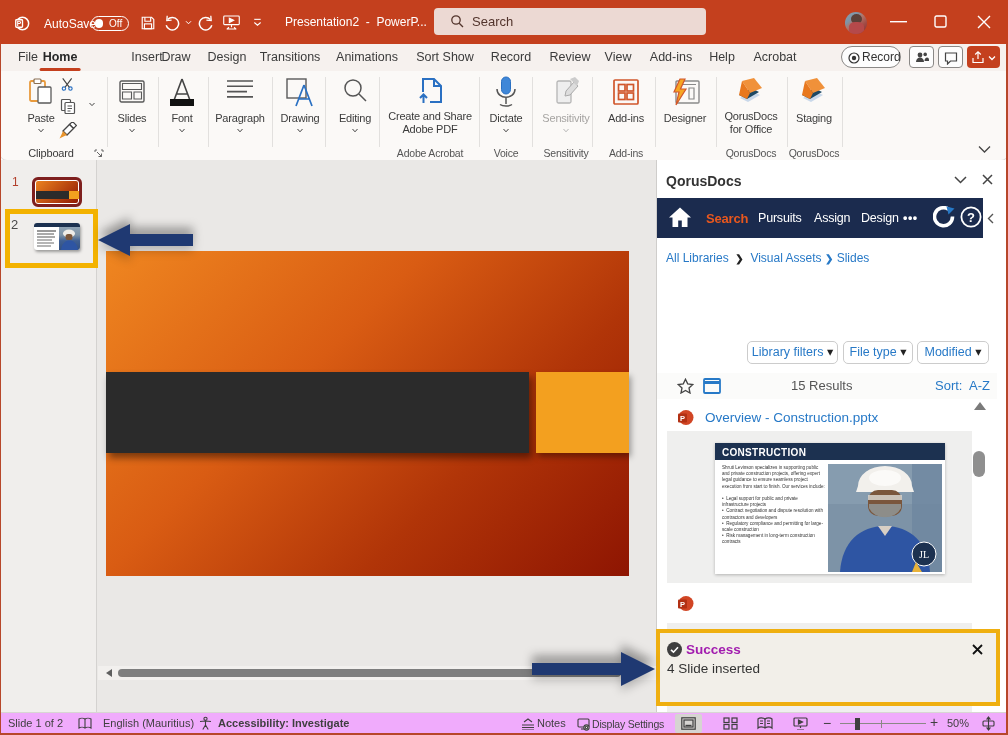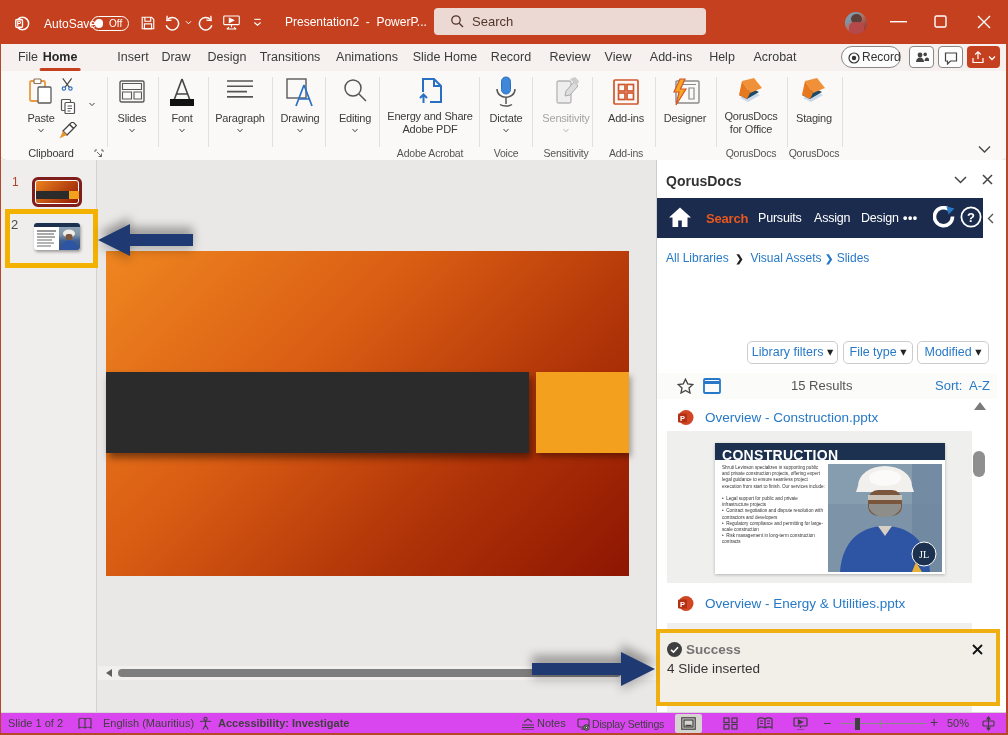--- a/index.html
+++ b/index.html
@@ -67,25 +67,25 @@
 #crumbs { position:absolute; left:9px; top:91px; font-size:12px; color:#2779c7; white-space:nowrap; }
 #sbox { position:absolute; left:9px; top:119px; width:323px; height:44px; border:1px solid #c6c6c6; border-radius:10px; background:#fff; }
 #sbox .ph { position:absolute; left:11px; top:8px; font-size:13.5px; color:#666; }
 #sbtn { position:absolute; right:10px; top:11px; width:21px; height:21px; background:#ed7433; border-radius:4px; }
 .fbtn { position:absolute; top:181px; height:23px; border:1px solid #ccc; border-radius:5px; background:#fff; color:#2779c7; font-size:12.5px; line-height:21px; text-align:center; }
 #resrow { position:absolute; left:0; top:213px; width:340px; height:26px; background:#fbfbfa; }
 #reslist { position:absolute; left:0; top:239px; width:340px; height:313px; background:#fff; overflow:hidden; }
 
 
 #toast { position:absolute; left:656px; top:629px; width:344px; height:77px; background:#f2efe9; border:4px solid #efaf10; z-index:50; }
-#toast .t1 { position:absolute; left:26px; top:9px; font-size:13.5px; font-weight:bold; color:#737373; }
+#toast .t1 { position:absolute; left:26px; top:9px; font-size:13.5px; font-weight:bold; color:#a21caf; }
 #toast .t2 { position:absolute; left:7px; top:28px; font-size:13.5px; color:#333; }
 
 
-#status { position:absolute; left:0; top:712px; width:1008px; height:21px; background:#d946ef; border-top:1px solid #d8d6d3; font-size:11px; color:#3f3f3f; }
+#status { position:absolute; left:0; top:712px; width:1008px; height:21px; background:#f0abfc; border-top:1px solid #d8d6d3; font-size:11px; color:#3f3f3f; }
 #status .it { position:absolute; top:4px; white-space:nowrap; }
 #winborder-b { position:absolute; left:0; top:733px; width:1008px; height:2px; background:#b7472a; }
 #winborder-l { position:absolute; left:0; top:44px; width:1px; height:691px; background:#b7472a; }
 #winborder-r { position:absolute; left:1006px; top:44px; width:2px; height:691px; background:#b7472a; }
 </style>
 </head>
 <body>
 <div id="app">
 
   <div id="titlebar">
@@ -141,26 +141,26 @@
         <rect x="1" y="1" width="11" height="11" rx="1.5"></rect>
       </svg>
     <svg class="abs" style="left:977px;top:15px" width="14" height="14" viewBox="0 0 14 14" stroke="#fff" stroke-width="1.4">
         <path d="M1 1 L13 13 M13 1 L1 13"></path>
       </svg>
   </div>
 
   <div id="tabrow">
     <span class="tab" style="left:28px">File</span>
     <span class="tab home" style="left:60px">Home</span>
-    <span class="tab" style="left:133px">Insert</span>
+    <span class="tab" style="left:147px">Insert</span>
     <span class="tab" style="left:176px">Draw</span>
     <span class="tab" style="left:227px">Design</span>
     <span class="tab" style="left:290px">Transitions</span>
     <span class="tab" style="left:367px">Animations</span>
-    <span class="tab" style="left:445px">Slide Home</span>
+    <span class="tab" style="left:445px">Sort Show</span>
     <span class="tab" style="left:511px">Record</span>
     <span class="tab" style="left:570px">Review</span>
     <span class="tab" style="left:618px">View</span>
     <span class="tab" style="left:671px">Add-ins</span>
     <span class="tab" style="left:722px">Help</span>
     <span class="tab" style="left:775px">Acrobat</span>
 
     <div class="abs" style="left:841px;top:2px;width:60px;height:22px;border:1px solid #8a8886;border-radius:11px;background:#fdfdfd">
       <svg class="abs" style="left:6px;top:5px" width="12" height="12" viewBox="0 0 12 12">
           <circle cx="6" cy="6" r="5" fill="none" stroke="#333" stroke-width="1.2"></circle>
@@ -275,21 +275,21 @@
         <path d="M1 2 L3.5 4.8 L6 2"></path>
       </svg>
     <div class="div" style="left:379px"></div>
 
     <svg class="abs" style="left:415px;top:7px" width="30" height="28" viewBox="0 0 30 28">
       <path d="M8 1 H19 L26 8 V24 H8 Z" fill="none" stroke="#2a70c2" stroke-width="2"></path>
       <path d="M19 1 V8 H26" fill="none" stroke="#2a70c2" stroke-width="2"></path>
       <rect x="2" y="14" width="13" height="13" fill="#fbf9f7"></rect>
       <path d="M8.5 25 V17 M5 20 L8.5 16.5 L12 20" fill="none" stroke="#2a70c2" stroke-width="2"></path>
     </svg>
-    <span class="lbl" style="left:430px;top:39px">Energy and Share</span>
+    <span class="lbl" style="left:430px;top:39px">Create and Share</span>
     <span class="lbl" style="left:430px;top:52px">Adobe PDF</span>
     <span class="glbl" style="left:430px">Adobe Acrobat</span>
     <div class="div" style="left:479px"></div>
 
     <svg class="abs" style="left:494px;top:5px" width="24" height="32" viewBox="0 0 24 32">
       <rect x="7.5" y="1" width="9" height="17" rx="4.5" fill="#3f87d8" stroke="#2a70c2" stroke-width="1"></rect>
       <path d="M3 13 C3 24, 21 24, 21 13" fill="none" stroke="#555" stroke-width="1.5"></path>
       <path d="M12 22 V28 M6 28.5 C9 30.5, 15 30.5, 18 28.5" fill="none" stroke="#555" stroke-width="1.5"></path>
     </svg>
     <span class="lbl" style="left:506px;top:41px">Dictate</span>
@@ -442,21 +442,21 @@
               <circle cx="9" cy="8.5" r="7.5" fill="#d14524"></circle>
               <rect x="1" y="4.5" width="9" height="9" rx="1" fill="#b23013"></rect>
               <text x="5.5" y="12" font-size="7.5" font-weight="bold" fill="#fff" text-anchor="middle" font-family="Liberation Sans">P</text>
             </svg>
         </div>
         <span class="abs" style="left:48px;top:11px;font-size:13.5px;color:#2779c7">Overview - Construction.pptx</span>
 
         <div class="abs" style="left:10px;top:32px;width:305px;height:152px;background:#efefee">
           <div class="abs" style="left:48px;top:12px;width:230px;height:131px;background:#fff;box-shadow:0 1px 3px rgba(0,0,0,.25)">
             <div class="abs" style="left:0;top:0;width:230px;height:17px;background:#1c3150">
-              <span class="abs" style="left:7px;top:4px;font-size:14px;font-weight:bold;color:#fff;letter-spacing:.3px">CONSTRUCTION</span>
+              <span class="abs" style="left:7px;top:4px;font-size:10px;font-weight:bold;color:#fff;letter-spacing:.3px">CONSTRUCTION</span>
             </div>
             <div class="abs" style="left:7px;top:22px;width:103px;height:105px;font-size:4.6px;line-height:1.35;color:#333">
               Shruti Levinson specializes in supporting public and private construction projects, offering expert legal guidance to ensure seamless project execution from start to finish. Our services include:<br><br>
               •&nbsp; Legal support for public and private infrastructure projects<br>
               •&nbsp; Contract negotiation and dispute resolution with contractors and developers<br>
               •&nbsp; Regulatory compliance and permitting for large-scale construction<br>
               •&nbsp; Risk management in long-term construction contracts
             </div>
             <div class="abs" style="left:113px;top:21px;width:114px;height:108px;overflow:hidden">
               <svg width="114" height="108" viewBox="0 0 114 108">
@@ -478,21 +478,20 @@
           </div>
         </div>
 
         <div class="abs" style="left:20px;top:196px;width:17px;height:17px">
           <svg width="17" height="17" viewBox="0 0 17 17">
               <circle cx="9" cy="8.5" r="7.5" fill="#d14524"></circle>
               <rect x="1" y="4.5" width="9" height="9" rx="1" fill="#b23013"></rect>
               <text x="5.5" y="12" font-size="7.5" font-weight="bold" fill="#fff" text-anchor="middle" font-family="Liberation Sans">P</text>
             </svg>
         </div>
-        <span class="abs" style="left:48px;top:197px;font-size:13.5px;color:#2779c7">Overview - Energy &amp; Utilities.pptx</span>
         <div class="abs" style="left:10px;top:224px;width:305px;height:90px;background:#efefee"></div>
 
         <svg class="abs" style="left:317px;top:3px" width="12" height="8" viewBox="0 0 12 8">
             <path d="M6 0 L12 8 L0 8 Z" fill="#7a7a7a"></path>
           </svg>
         <div class="abs" style="left:316px;top:52px;width:12px;height:26px;background:#8f8f8f;border-radius:6px"></div>
       </div>
     </div>
   </div>
 

